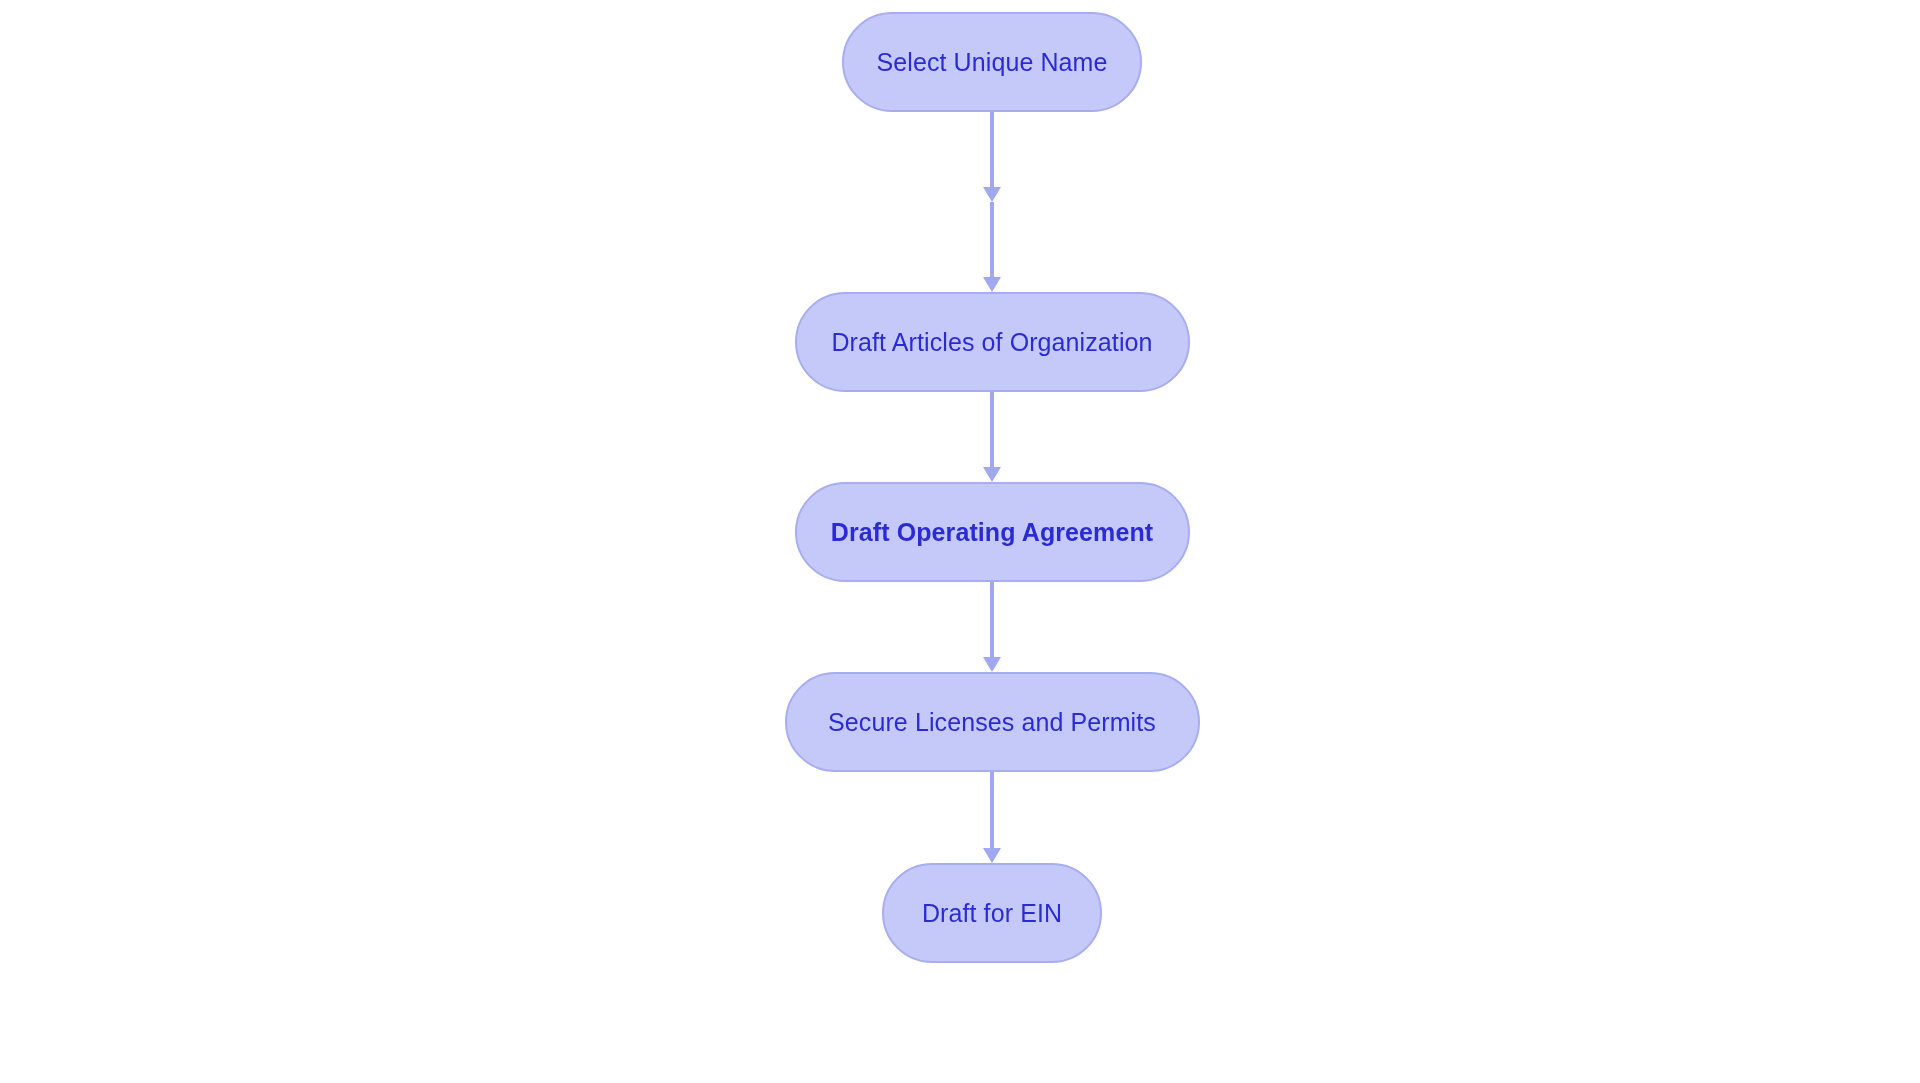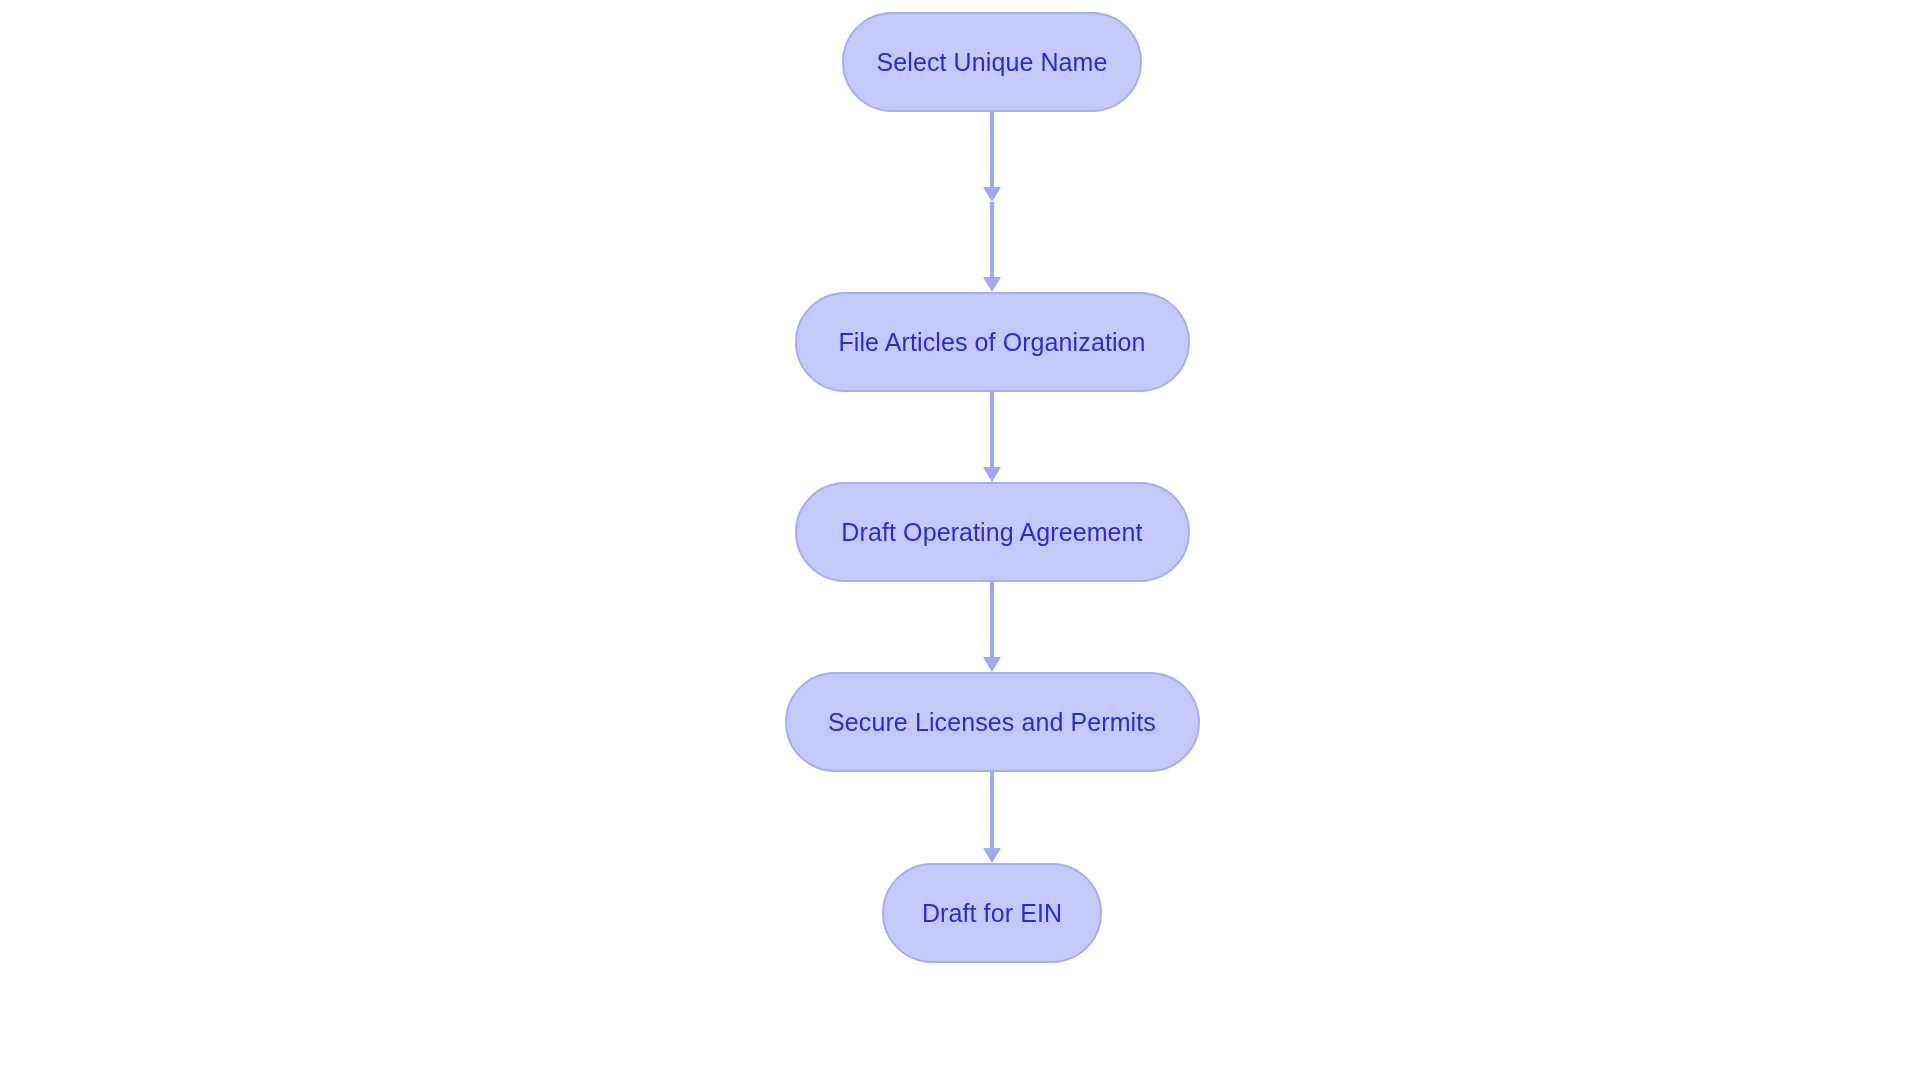--- a/index.html
+++ b/index.html
@@ -49,21 +49,21 @@
     font-size: 25px;
     line-height: 1;
     letter-spacing: 0.1px;
     white-space: nowrap;
     padding: 0 34px;
   }
 
   .node.w-n1 { width: 300px; }
   .node.w-n2 { width: 382px; }
   .node.w-n3 { width: 395px; }
-  .node.w-n4 { width: 395px; }
+  .node.w-n4 { width: 395px; font-weight: bold; }
   .node.w-n5 { width: 415px; }
   .node.w-n6 { width: 220px; }
 
   
   .connector {
     position: relative;
     width: 20px;
     flex: 0 0 auto;
     display: flex;
     flex-direction: column;
@@ -110,21 +110,21 @@
       <div class="conn-head"></div>
     </div>
 
 
     <div class="connector gap-2">
       <div class="conn-line"></div>
       <div class="conn-head"></div>
     </div>
 
     <div class="node w-n3">
-      <span class="node-label">File Articles of Organization</span>
+      <span class="node-label">Draft Articles of Organization</span>
     </div>
 
     <div class="connector gap-3">
       <div class="conn-line"></div>
       <div class="conn-head"></div>
     </div>
 
     <div class="node w-n4">
       <span class="node-label">Draft Operating Agreement</span>
     </div>

